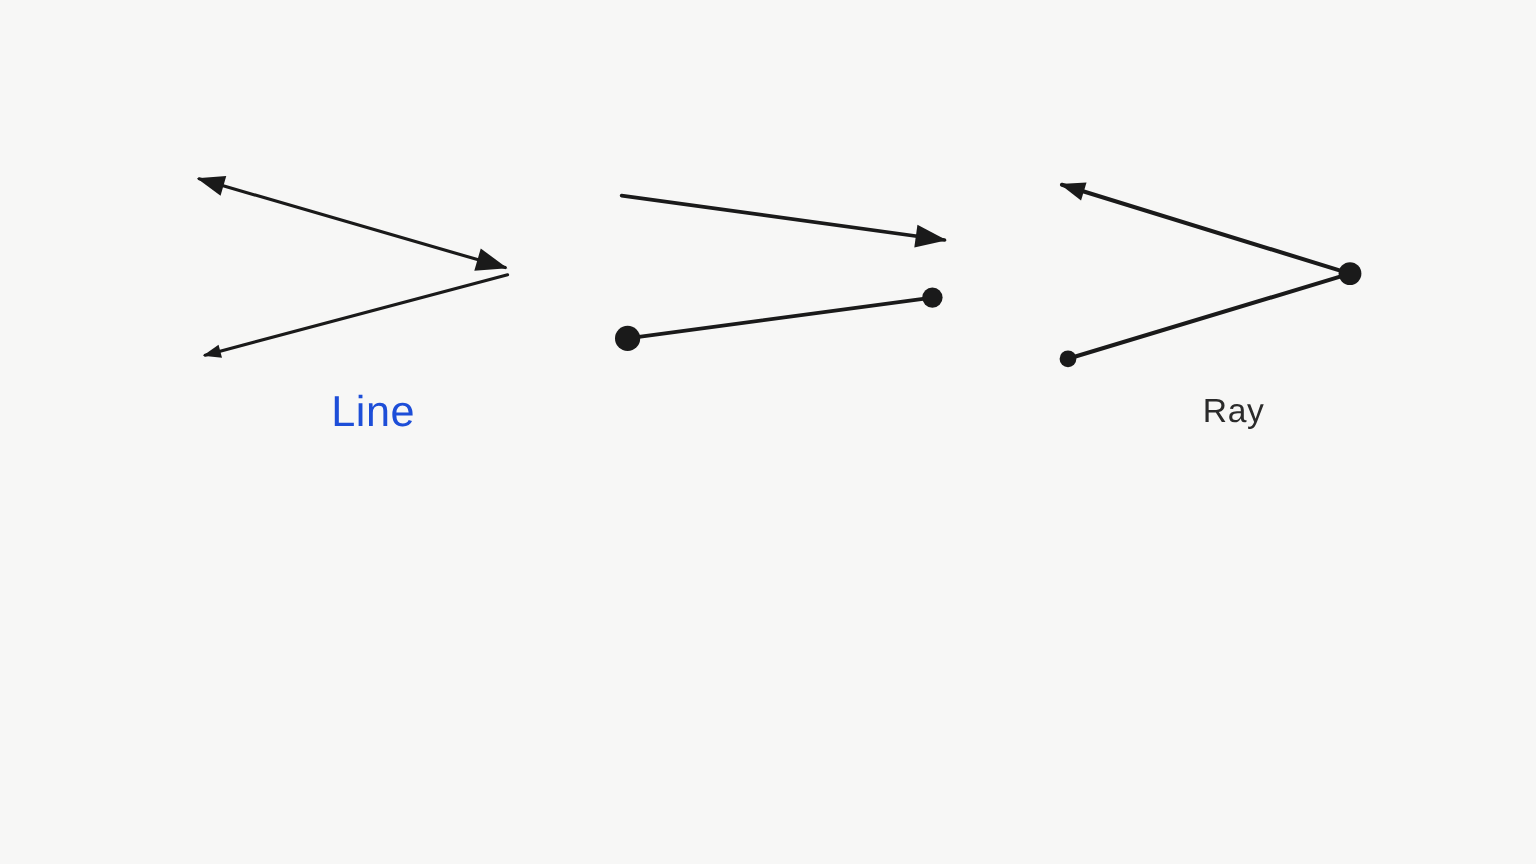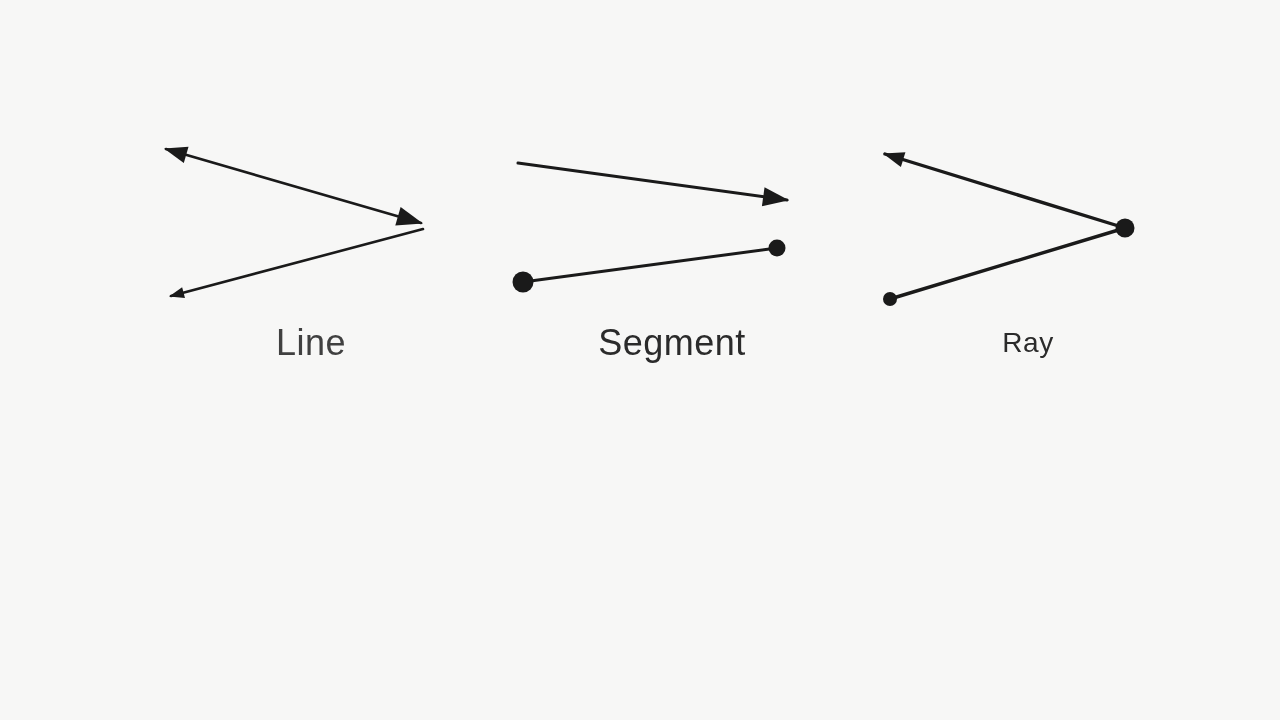--- a/index.html
+++ b/index.html
@@ -31,16 +31,15 @@
       <polygon points="788.9813452529171,200.2725270422228 761.9130018919026,206.2599461598578 764.534712038086,187.19940482679493" fill="#1a1a1a"></polygon>
       <line x1="523" y1="282" x2="777" y2="248" stroke="#1a1a1a" stroke-width="3" stroke-linecap="round"></line>
       <circle cx="523" cy="282" r="10.5" fill="#1a1a1a"></circle>
       <circle cx="777" cy="248" r="8.5" fill="#1a1a1a"></circle>
       <line x1="885" y1="154" x2="1125" y2="228" stroke="#1a1a1a" stroke-width="3.4" stroke-linecap="round"></line>
       <polygon points="883.0887866729462,153.4107092241584 905.4459212711555,152.1731985948911 900.8671319428664,167.02332614609904" fill="#1a1a1a"></polygon>
       <line x1="890" y1="299" x2="1125" y2="228" stroke="#1a1a1a" stroke-width="3.4" stroke-linecap="round"></line>
       <circle cx="890" cy="299" r="7" fill="#1a1a1a"></circle>
       <circle cx="1125" cy="228" r="9.5" fill="#1a1a1a"></circle>
     </svg>
-  <div class="fig-label" style="left: 311px; top: 343px; color: #404040; font-size: 36px;">Line</div>
-  <div class="fig-label" style="left: 672px; top: 343px; color: rgb(43, 43, 43); font-size: 36px;">Segment</div>
+  <div class="fig-label" style="left: 311px; top: 343px; color: #1d4ed8; font-size: 36px;">Line</div>
   <div class="fig-label" style="left: 1028px; top: 343px; color: rgb(43, 43, 43); font-size: 28px;">Ray</div>
 </div>
 
 </body></html>

